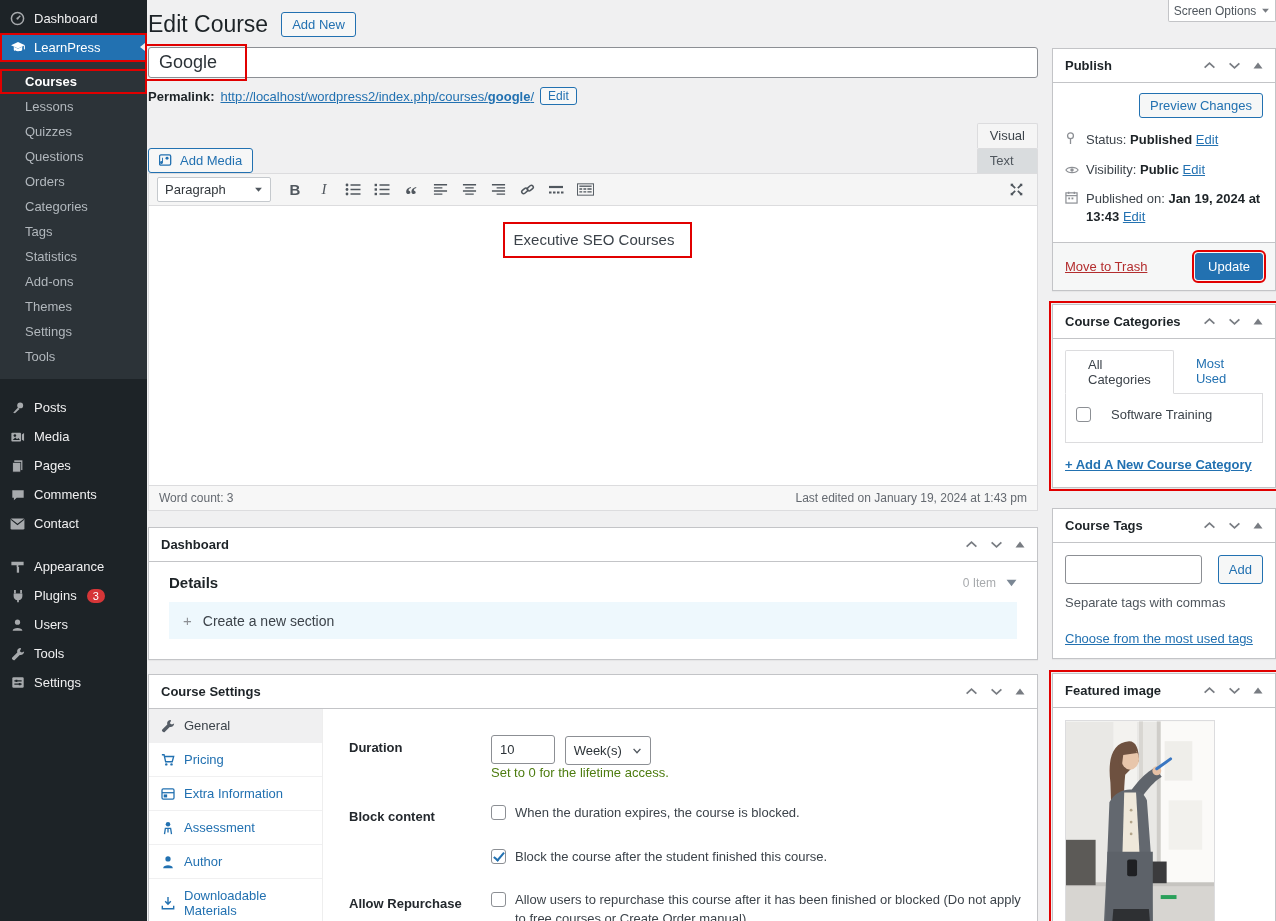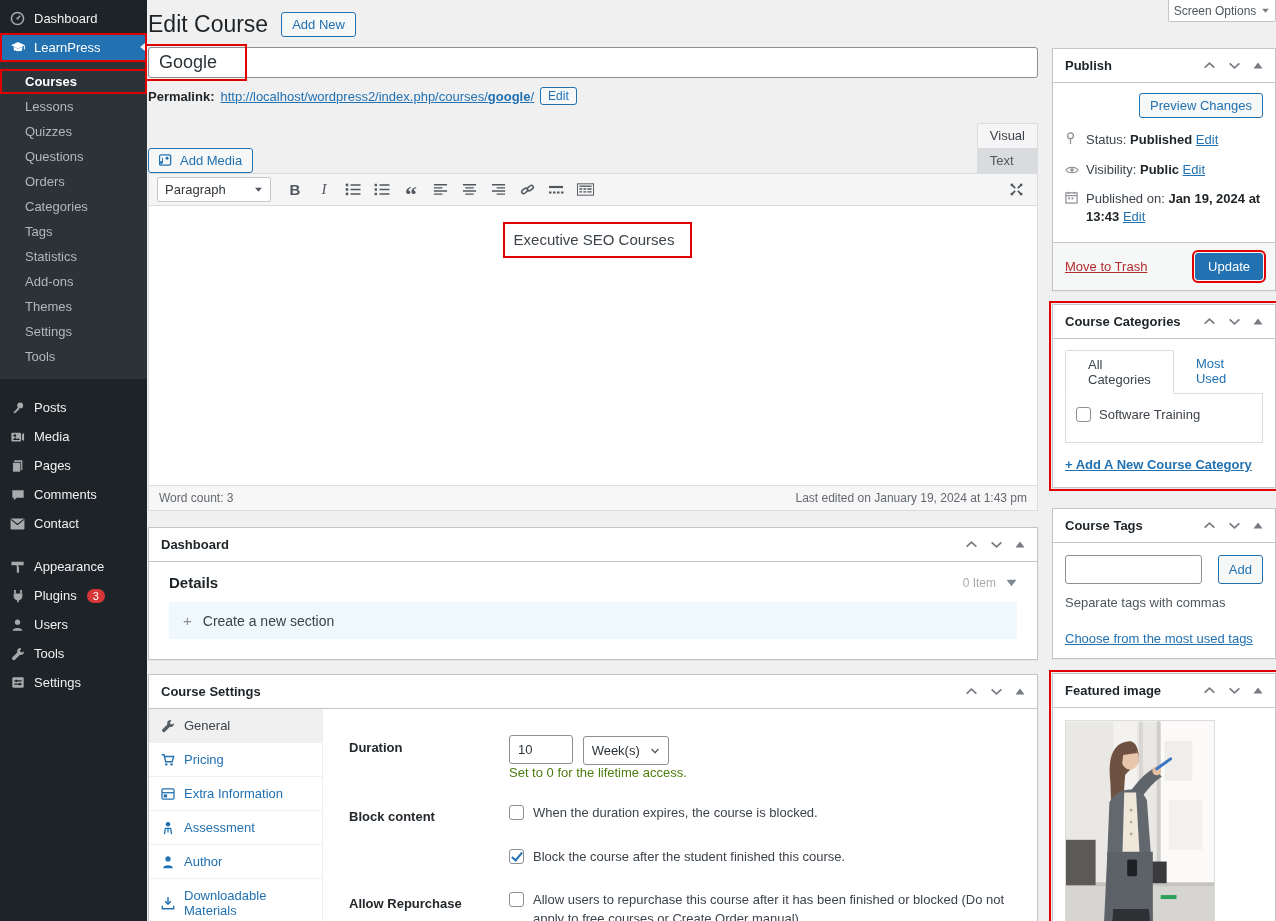--- a/index.html
+++ b/index.html
@@ -72,21 +72,21 @@
   .create-section { margin-top:11px; background:#eef8fd; padding:10px 14px; color:#3c434a; font-size:14px; display:flex; gap:11px; align-items:center; cursor:pointer; }
   .plus-ico { color:#8c8f94; font-size:15px; }
 
   .course-settings { margin-top:14px; height:290px; overflow:hidden; }
   .cs-body { display:flex; }
   .cs-tabs { width:174px; border-right:1px solid #eeeeee; }
   .cs-tab { display:flex; gap:9px; align-items:center; padding:9px 12px; font-size:13px; color:#2271b1; border-bottom:1px solid #f0f0f1; cursor:pointer; }
   .cs-tab.active { background:#f0f0f1; color:#3c434a; }
   .cs-tab svg { flex:0 0 14px; }
   .cs-form { flex:1; padding:26px 14px 10px 26px; }
-  .form-row { display:flex; margin-bottom:14px;gap:18px; }
+  .form-row { display:flex; margin-bottom:14px; }
   .form-label { width:142px; flex:0 0 142px; font-weight:bold; font-size:13px; color:#23282d; padding-top:5px; }
   .form-ctrl { flex:1; font-size:13px; color:#3c434a; }
   .num-input { width:64px; height:29px; border:1px solid #8c8f94; border-radius:3px; padding:0 8px; font-size:13px; font-family:inherit; color:#2c3338; }
   .wp-select { display:inline-flex; justify-content:space-between; align-items:center; gap:10px; height:29px; border:1px solid #8c8f94; border-radius:3px; background:#fff; padding:0 8px; font-size:13px; color:#2c3338; cursor:pointer; vertical-align:middle; }
   .help-text { color:#4d7c0f; }
   .cb-row { display:flex; gap:9px; align-items:flex-start; line-height:1.45; }
   .wpcb { appearance:none; -webkit-appearance:none; width:15px; height:15px; border:1px solid #8c8f94; border-radius:3px; background:#fff; margin:1px 0 0; flex:0 0 15px; position:relative; cursor:pointer; }
   .wpcb:checked::after { content:""; position:absolute; left:4px; top:0px; width:4px; height:9px; border:solid #2271b1; border-width:0 2px 2px 0; transform:rotate(40deg); }
 
   
@@ -103,21 +103,21 @@
   .publish-footer { display:flex; justify-content:space-between; align-items:center; background:#f6f7f7; border-top:1px solid #c3c4c7; padding:10px 12px; }
   .trash-link { color:#b32d2e; text-decoration:underline; font-size:13px; }
 
   .cat-box { margin-top:13px; }
   .cat-body { padding:10px 12px 15px; font-size:13px; }
   .cat-tabs { display:flex; position:relative; top:1px; }
   .cat-tab { padding:6px 22px; cursor:pointer; }
   .cat-tab.active { background:#fff; border:1px solid #dcdcde; border-bottom-color:#fff; color:#3c434a; border-radius:2px 2px 0 0; }
   .cat-tab.inactive { color:#2271b1; }
   .cat-panel { border:1px solid #dcdcde; padding:12px 10px 20px; }
-  .cat-item { display:flex; gap:8px; align-items:center; color:#3c434a; }
+  .cat-item { display:flex; gap:20px; align-items:center; color:#3c434a; }
   .add-cat-link { display:inline-block; margin-top:14px; color:#2271b1; font-weight:bold; text-decoration:underline; font-size:13px; }
 
   .tags-box { margin-top:20px; }
   .tags-body { padding:12px; font-size:13px; color:#3c434a; }
   .tag-row { display:flex; gap:16px; }
   .tag-input { flex:1; height:29px; border:1px solid #8c8f94; border-radius:3px; padding:0 8px; font-size:13px; font-family:inherit; min-width:0; }
   .tag-hint { margin-top:11px; color:#50575e; }
   .tag-link { display:inline-block; margin-top:21px; color:#2271b1; text-decoration:underline; }
 
   .fi-box { margin-top:14px; }

